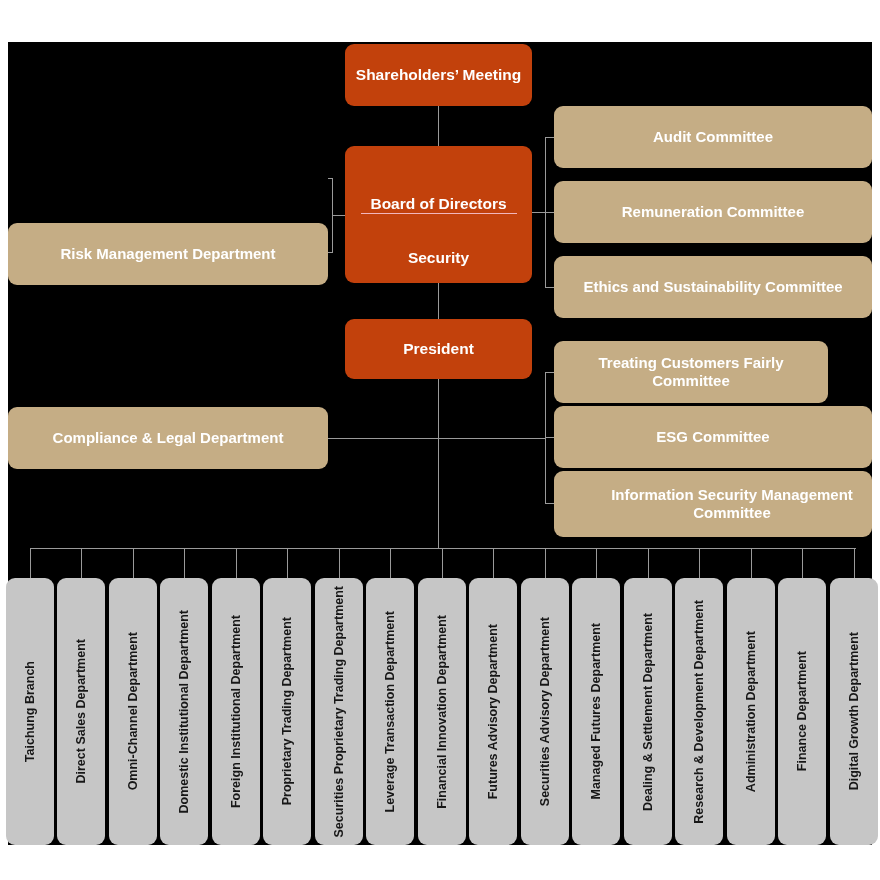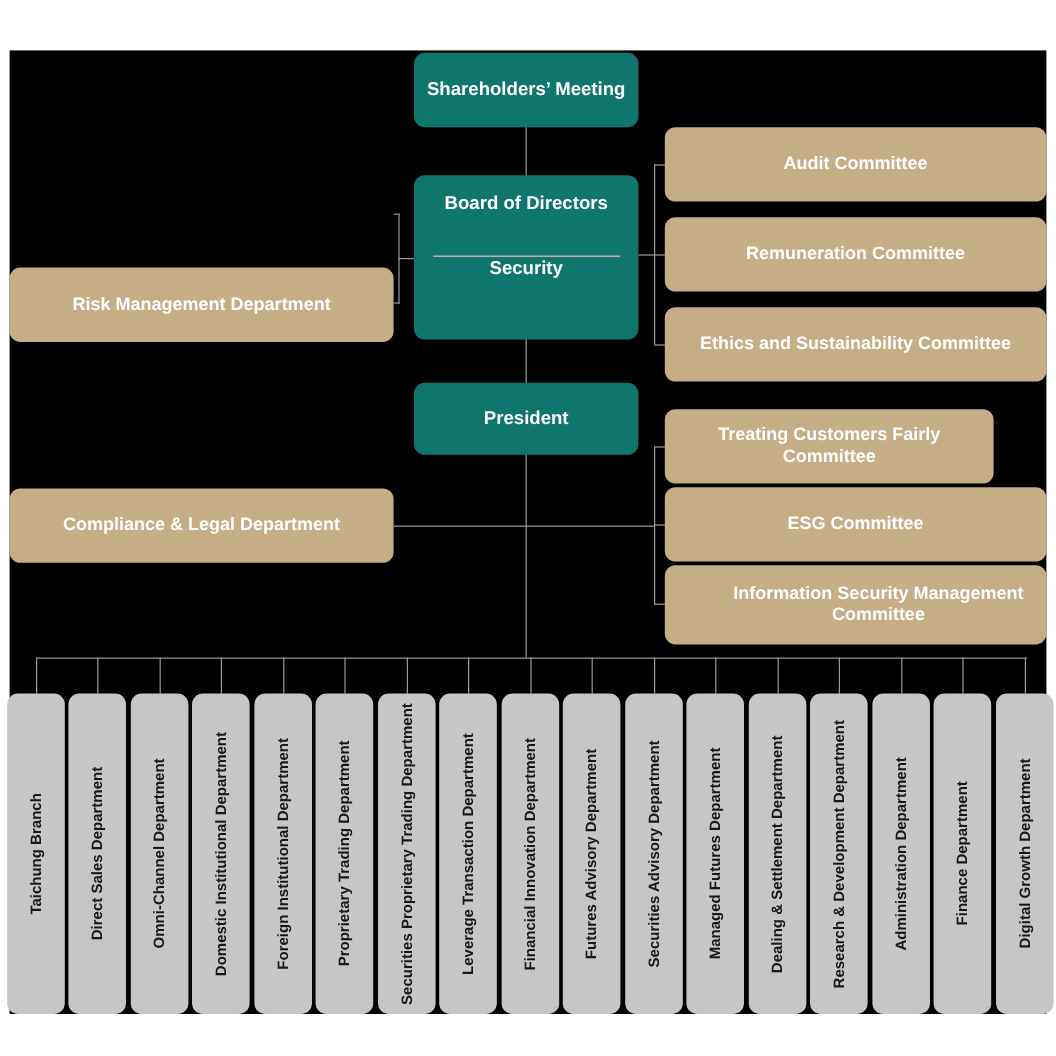--- a/index.html
+++ b/index.html
@@ -29,21 +29,21 @@
     position: absolute;
     box-sizing: border-box;
     border-radius: 9px;
     display: flex;
     align-items: center;
     justify-content: center;
     text-align: center;
     z-index: 3;
   }
   .node-red {
-    background: #0f766e;
+    background: #c2410c;
     color: #ffffff;
     font-weight: bold;
     font-size: 15.5px;
     line-height: 1.25;
   }
   .node-tan {
     background: #c5ad85;
     color: #ffffff;
     font-weight: bold;
     font-size: 15px;
@@ -77,21 +77,21 @@
   }
   .board .divider {
     width: 156px;
     height: 1px;
     background: #f2b6bd;
     margin: 0 auto;
   }
   .board .seg {
     width: 100%;
     display: flex;
-    align-items: flex-start;
+    align-items: flex-end;
     justify-content: center;
     flex: 1;
   }
   
   .ln {
     position: absolute;
     background: #9a9a9a;
     z-index: 1;
   }
   .lnv { width: 1px; }

